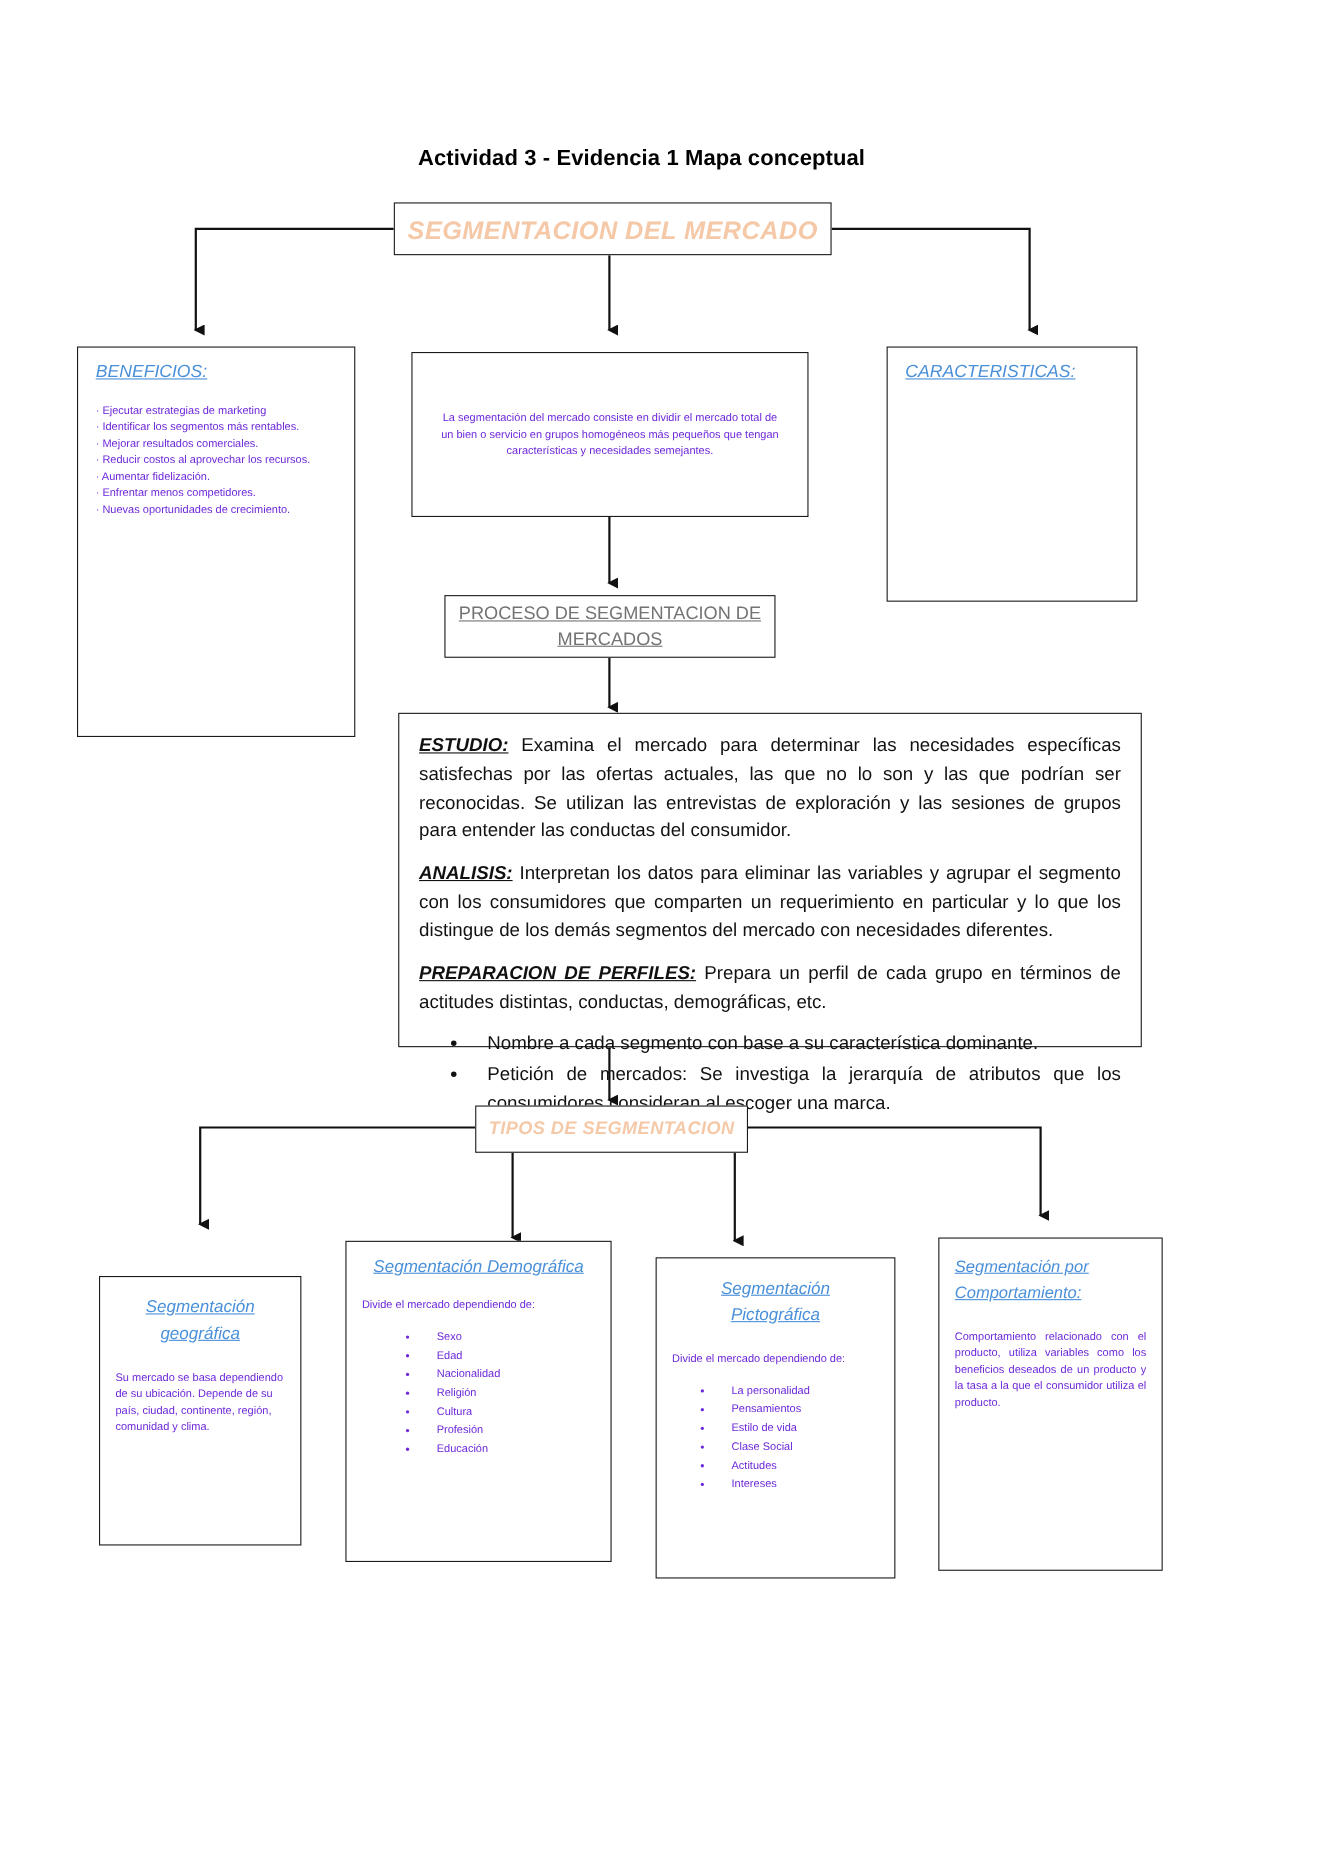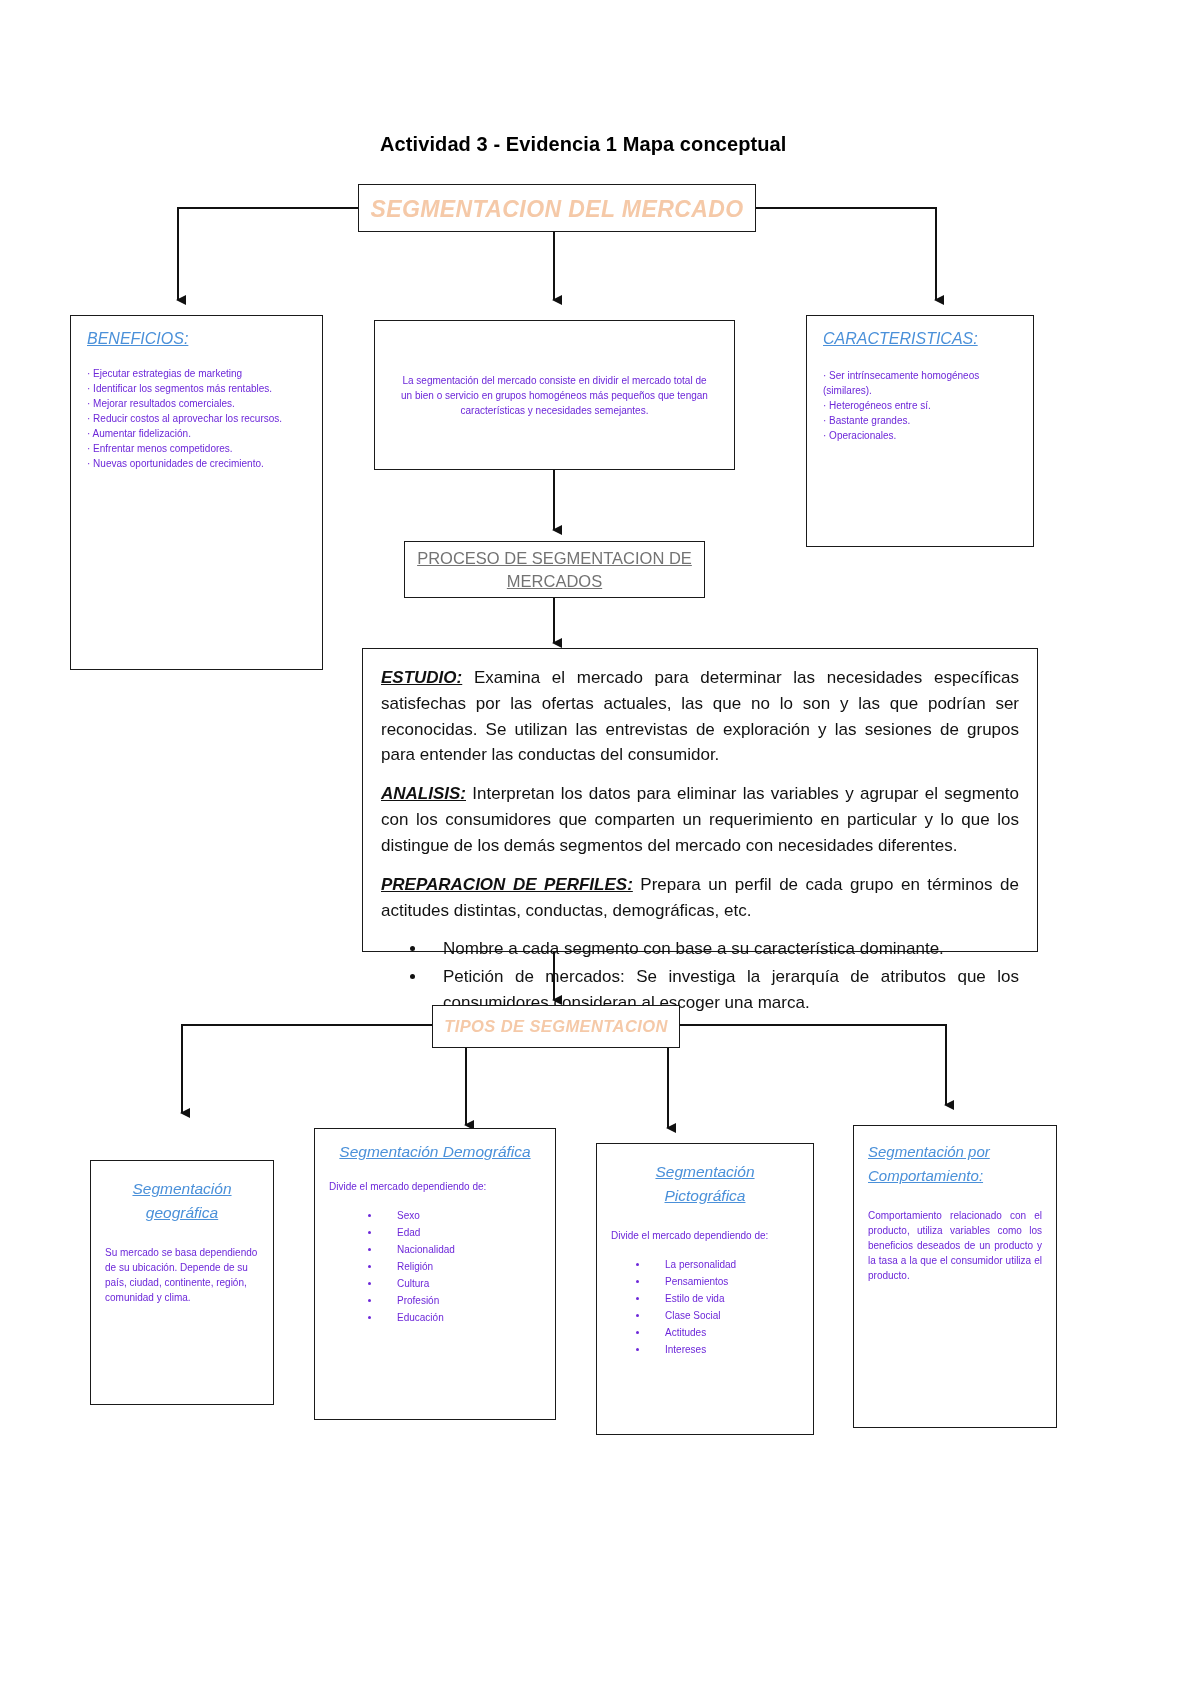--- a/index.html
+++ b/index.html
@@ -113,26 +113,20 @@
       <div> · Nuevas oportunidades de crecimiento.</div>
     </div>
   </div>
 
   <div class="box" style="left:374px; top:320px; width:361px; height:150px; display:flex; align-items:center; justify-content:center;">
     <div class="body-text center" style="padding:0 22px;">La segmentación del mercado consiste en dividir el mercado total de un bien o servicio en grupos homogéneos más pequeños que tengan características y necesidades semejantes.</div>
   </div>
 
   <div class="box pad" style="left:806px; top:315px; width:228px; height:232px;">
     <div class="hdr-blue" style="font-size:16px; margin-bottom:20px;">CARACTERISTICAS:</div>
-    <div class="body-text">
-      <div>· Ser intrínsecamente homogéneos (similares).</div>
-      <div>· Heterogéneos entre sí.</div>
-      <div>· Bastante grandes.</div>
-      <div>· Operacionales.</div>
-    </div>
   </div>
 
   <div class="box" style="left:404px; top:541px; width:301px; height:57px; display:flex; align-items:center; justify-content:center;">
     <div class="center" style="color:#737373; font-size:16.5px; line-height:1.35; text-decoration:underline;">PROCESO DE SEGMENTACION DE MERCADOS</div>
   </div>
 
   <div class="box" style="left:362px; top:648px; width:676px; height:304px; padding:16px 18px;">
     <div class="small-text justify">
       <p class="para">
         <span class="inline-lbl">ESTUDIO:</span><span> Examina el mercado para determinar las necesidades específicas satisfechas por las ofertas actuales, las que no lo son y las que podrían ser reconocidas. Se utilizan las entrevistas de exploración y las sesiones de grupos para entender las conductas del consumidor.</span>

